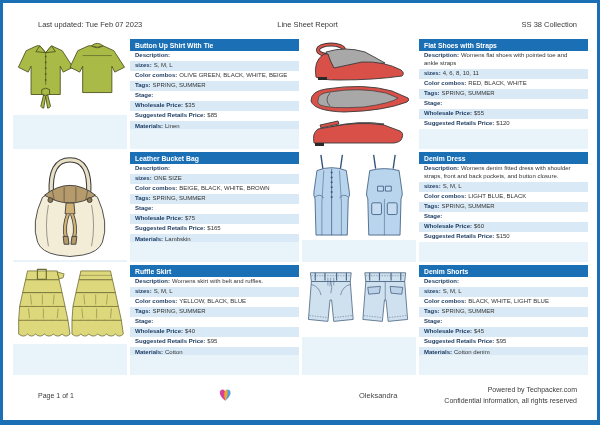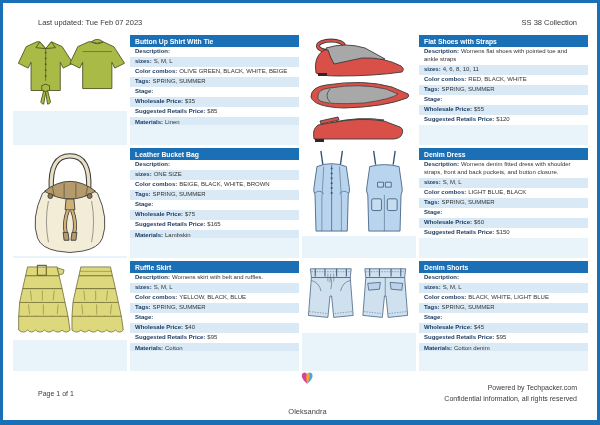--- a/index.html
+++ b/index.html
@@ -29,30 +29,31 @@
   .details{flex:1;background:#fff;position:relative;overflow:hidden;}
   .pname{background:#1a6fb5;color:#fff;font-weight:bold;font-size:6.8px;padding:2.5px 5px;}
   .prow{font-size:6px;line-height:1.28;padding:1.2px 5px;}
   .prow.alt{background:#d9eaf6;}
   .plabel{font-weight:bold;color:#17365d;}
   .pvalue{color:#333;margin-left:2px;}
   .pstrip{position:absolute;left:0;right:0;bottom:0;height:20px;background:#e8f3fa;}
   
   .ftr{flex:1;display:flex;align-items:center;padding:0 20px 4px 35px;font-size:7px;color:#3a3a3a;}
   .ftr>div{flex:1;}
-  .ftr .brand{display:flex;align-items:center;justify-content:space-between;gap:20px;font-size:7.5px;color:#444;flex-direction:column;}
+  .ftr .brand{display:flex;align-items:center;justify-content:space-between;gap:20px;font-size:7.5px;color:#444;}
   .ftr .right{text-align:right;line-height:1.5;}
 </style>
 </head>
 <body>
 
 <div class="page">
 
   <div class="hdr">
     <div class="l">Last updated: Tue Feb 07 2023</div>
+    <div class="c">Line Sheet Report</div>
     <div class="r">SS 38 Collection</div>
   </div>
 
   <div class="grid">
 
     <div class="card">
       <div class="imgcell">
         <div class="imgbox" style="height:76px">
           <svg width="112" height="74" viewBox="0 0 112 76">
             <g stroke="#4f511f" stroke-width="0.9" fill="#a9ba47" stroke-linejoin="round">

